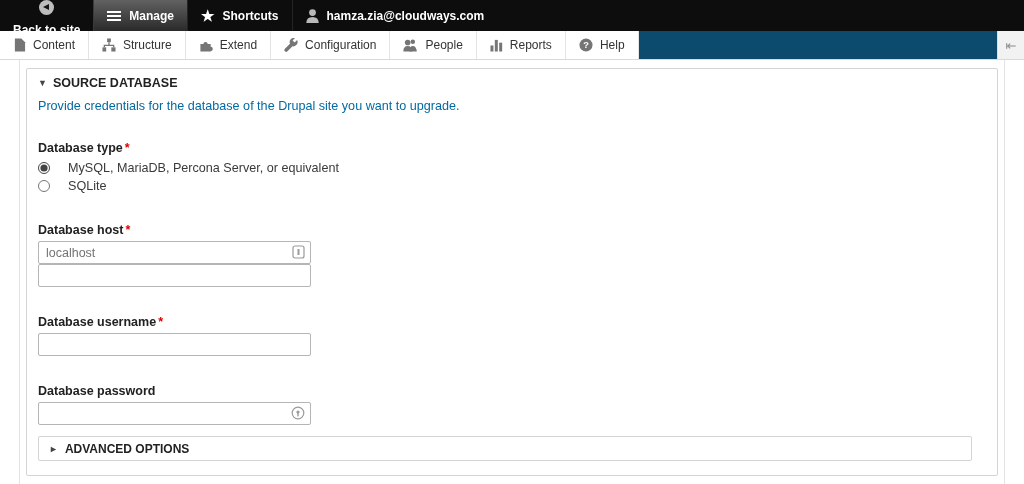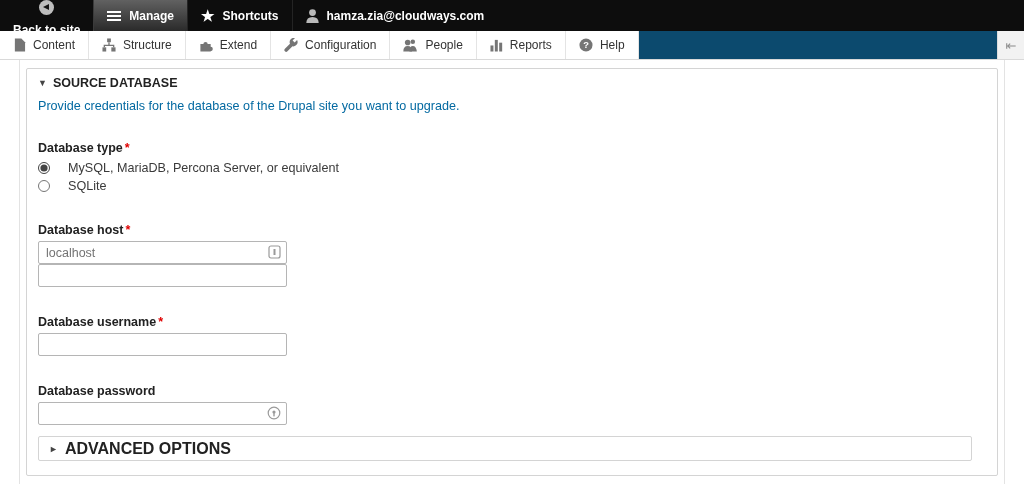--- a/index.html
+++ b/index.html
@@ -36,27 +36,27 @@
                padding:8px 6px 0 6px; background:#fff; }
   .fieldset { border:1px solid #d4d4d4; border-radius:2px; background:#fff; padding:7px 11px 14px 11px; margin-bottom:15px; }
   .fieldset-legend { font-size:12.5px; font-weight:bold; color:#222; display:flex; align-items:center; gap:6px; cursor:pointer; }
   .legend-arrow { font-size:9px; color:#444; }
   .description { color:#0369a1; font-size:12.6px; margin-top:9px; }
   .form-label { font-size:12.5px; font-weight:bold; color:#222; margin-top:28px; margin-bottom:4px; }
   .req { color:#e00000; font-weight:bold; margin-left:2px; }
   .radio-row { display:flex; align-items:center; gap:18px; font-size:12.6px; color:#3a3a3a; height:18px; }
   .radio-row input { margin:0; width:12px; height:12px; accent-color:#444; }
   .input-wrap { position:relative; width:max-content; }
-  .text-input { width:249px; height:23px; border:1px solid #b5b5b5; border-radius:2px; background:#fff;
+  .text-input { width:273px; height:23px; border:1px solid #b5b5b5; border-radius:2px; background:#fff;
                 font-size:12.5px; color:#737373; padding:0 24px 0 7px; outline:none;
                 font-family:"Liberation Sans", sans-serif; }
   .field-icon { position:absolute; right:6px; top:4px; }
   .adv-box { border:1px solid #d4d4d4; border-radius:2px; height:25px; display:flex; align-items:center; gap:7px;
              padding:0 10px; margin-top:11px; margin-right:14px; cursor:pointer; }
-  .adv-title { font-size:16px; font-weight:bold; color:#222; }
+  .adv-title { font-size:12px; font-weight:bold; color:#222; }
 </style>
 </head>
 <body>
 
 <div id="screen">
 
   <div id="admin-toolbar">
     <div class="tb-item">
       <span class="circle-back"></span>
       <span>Back to site</span>

